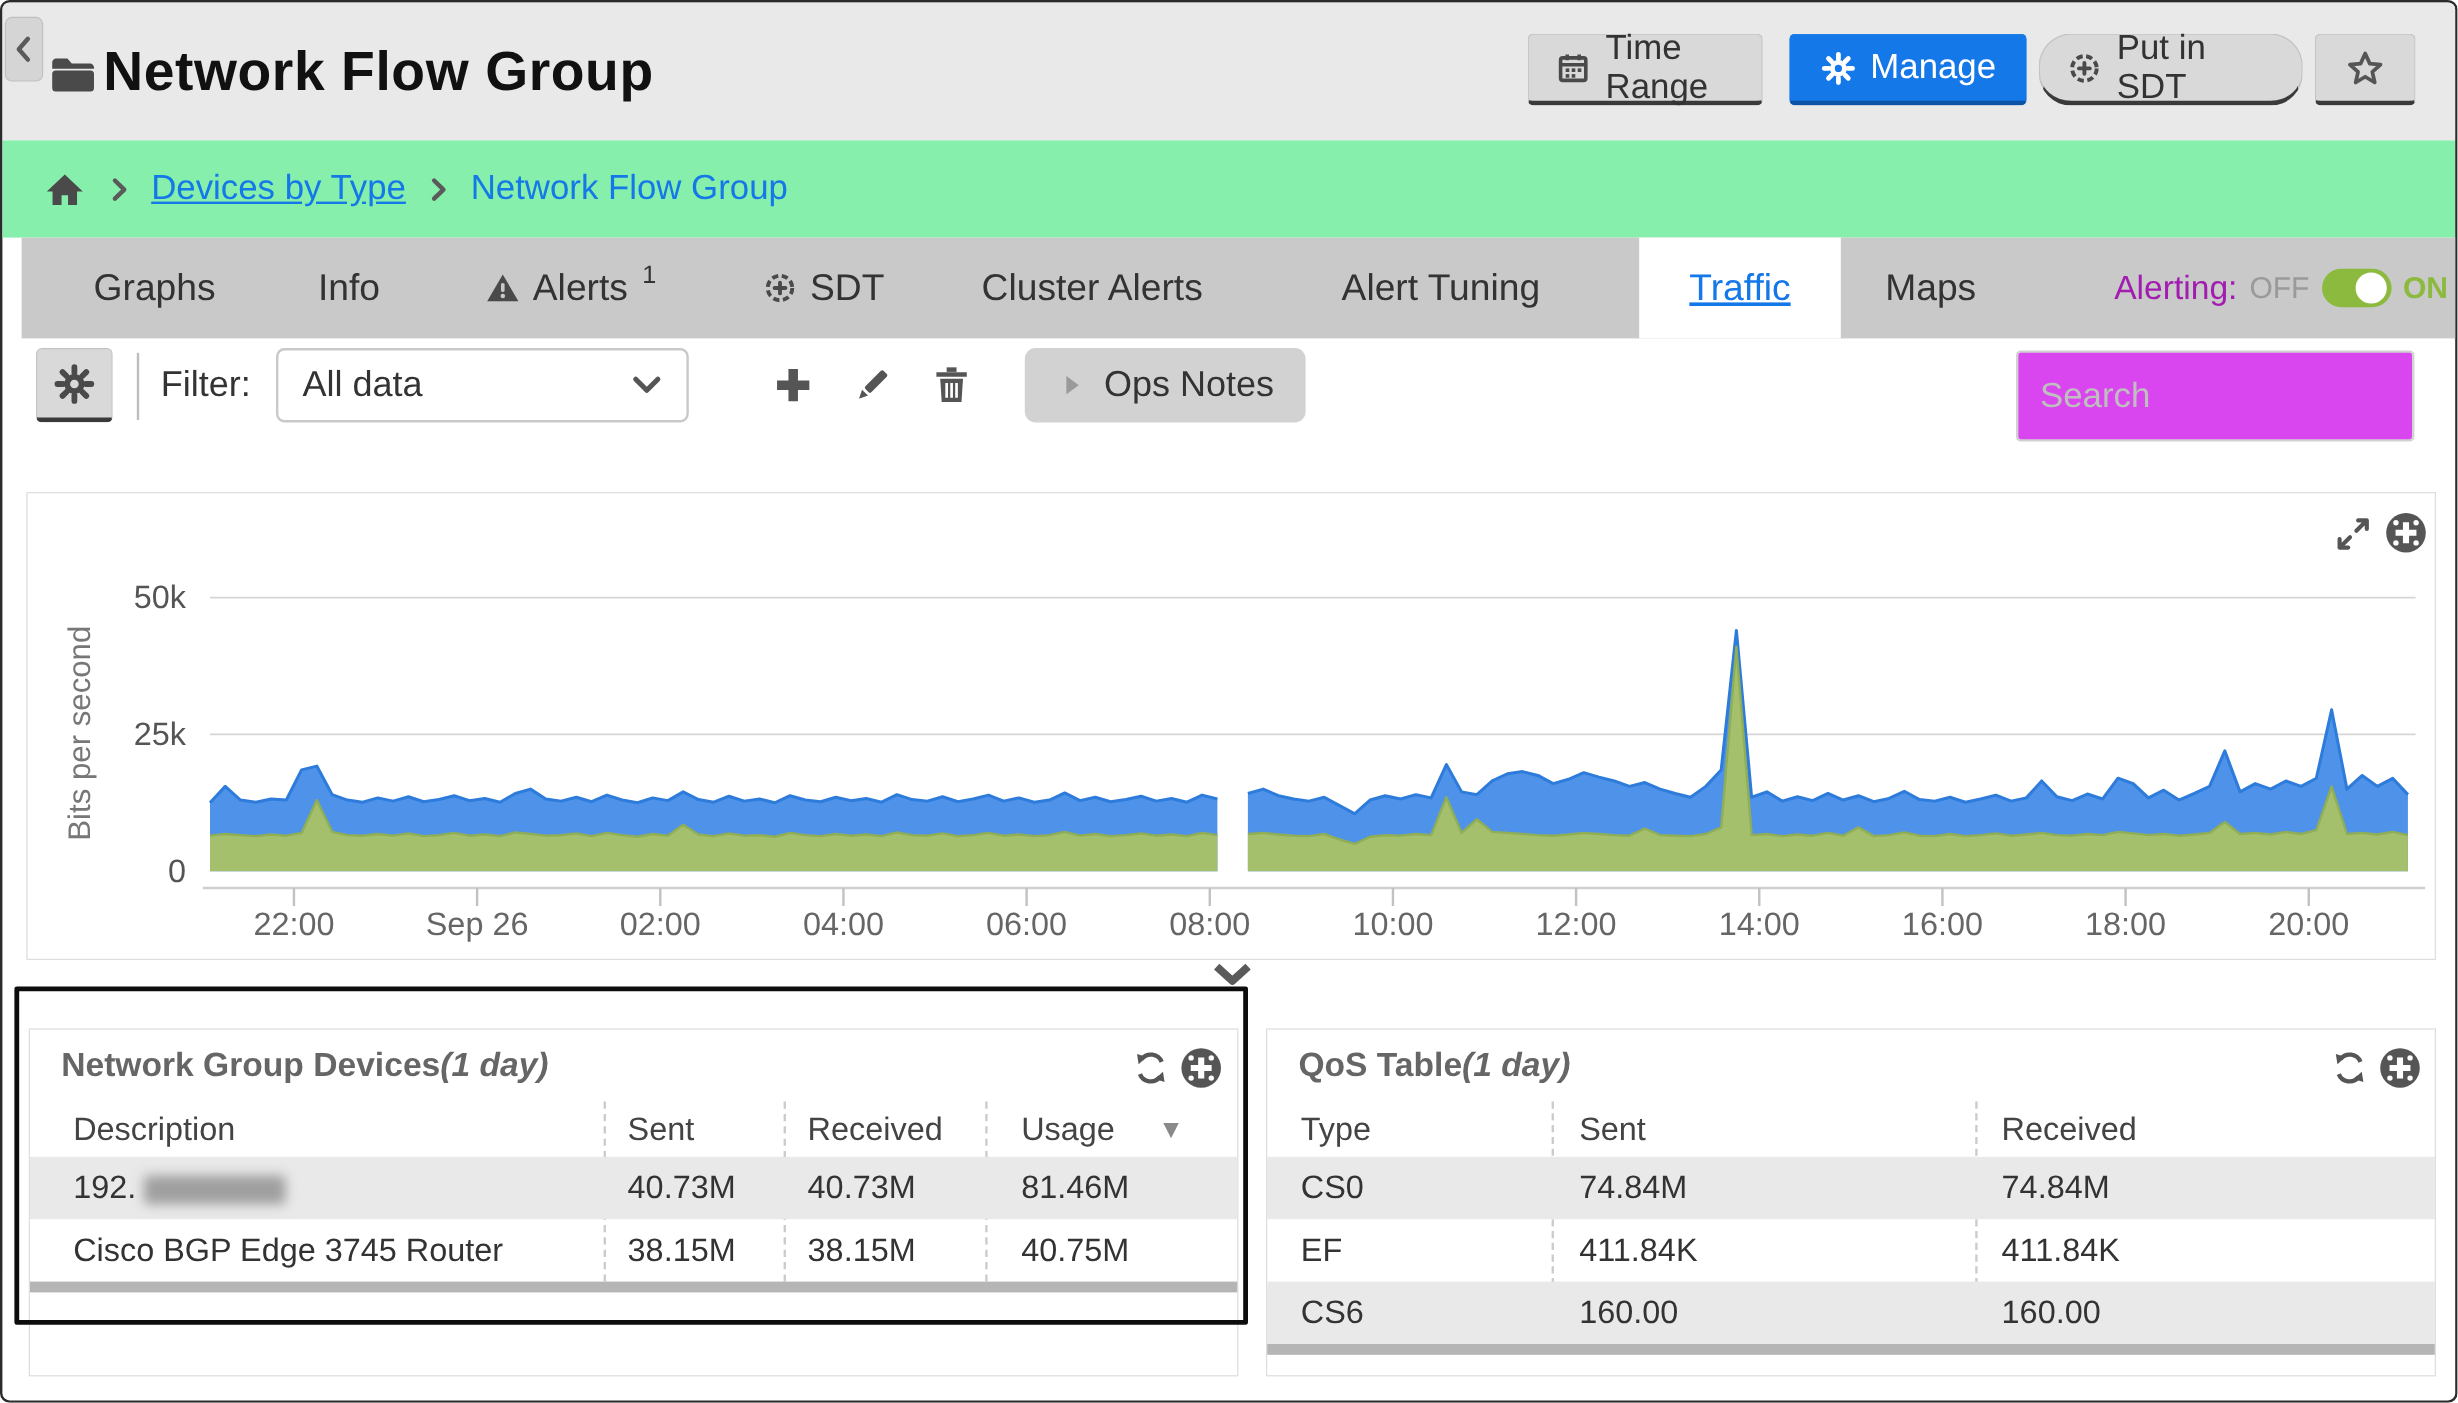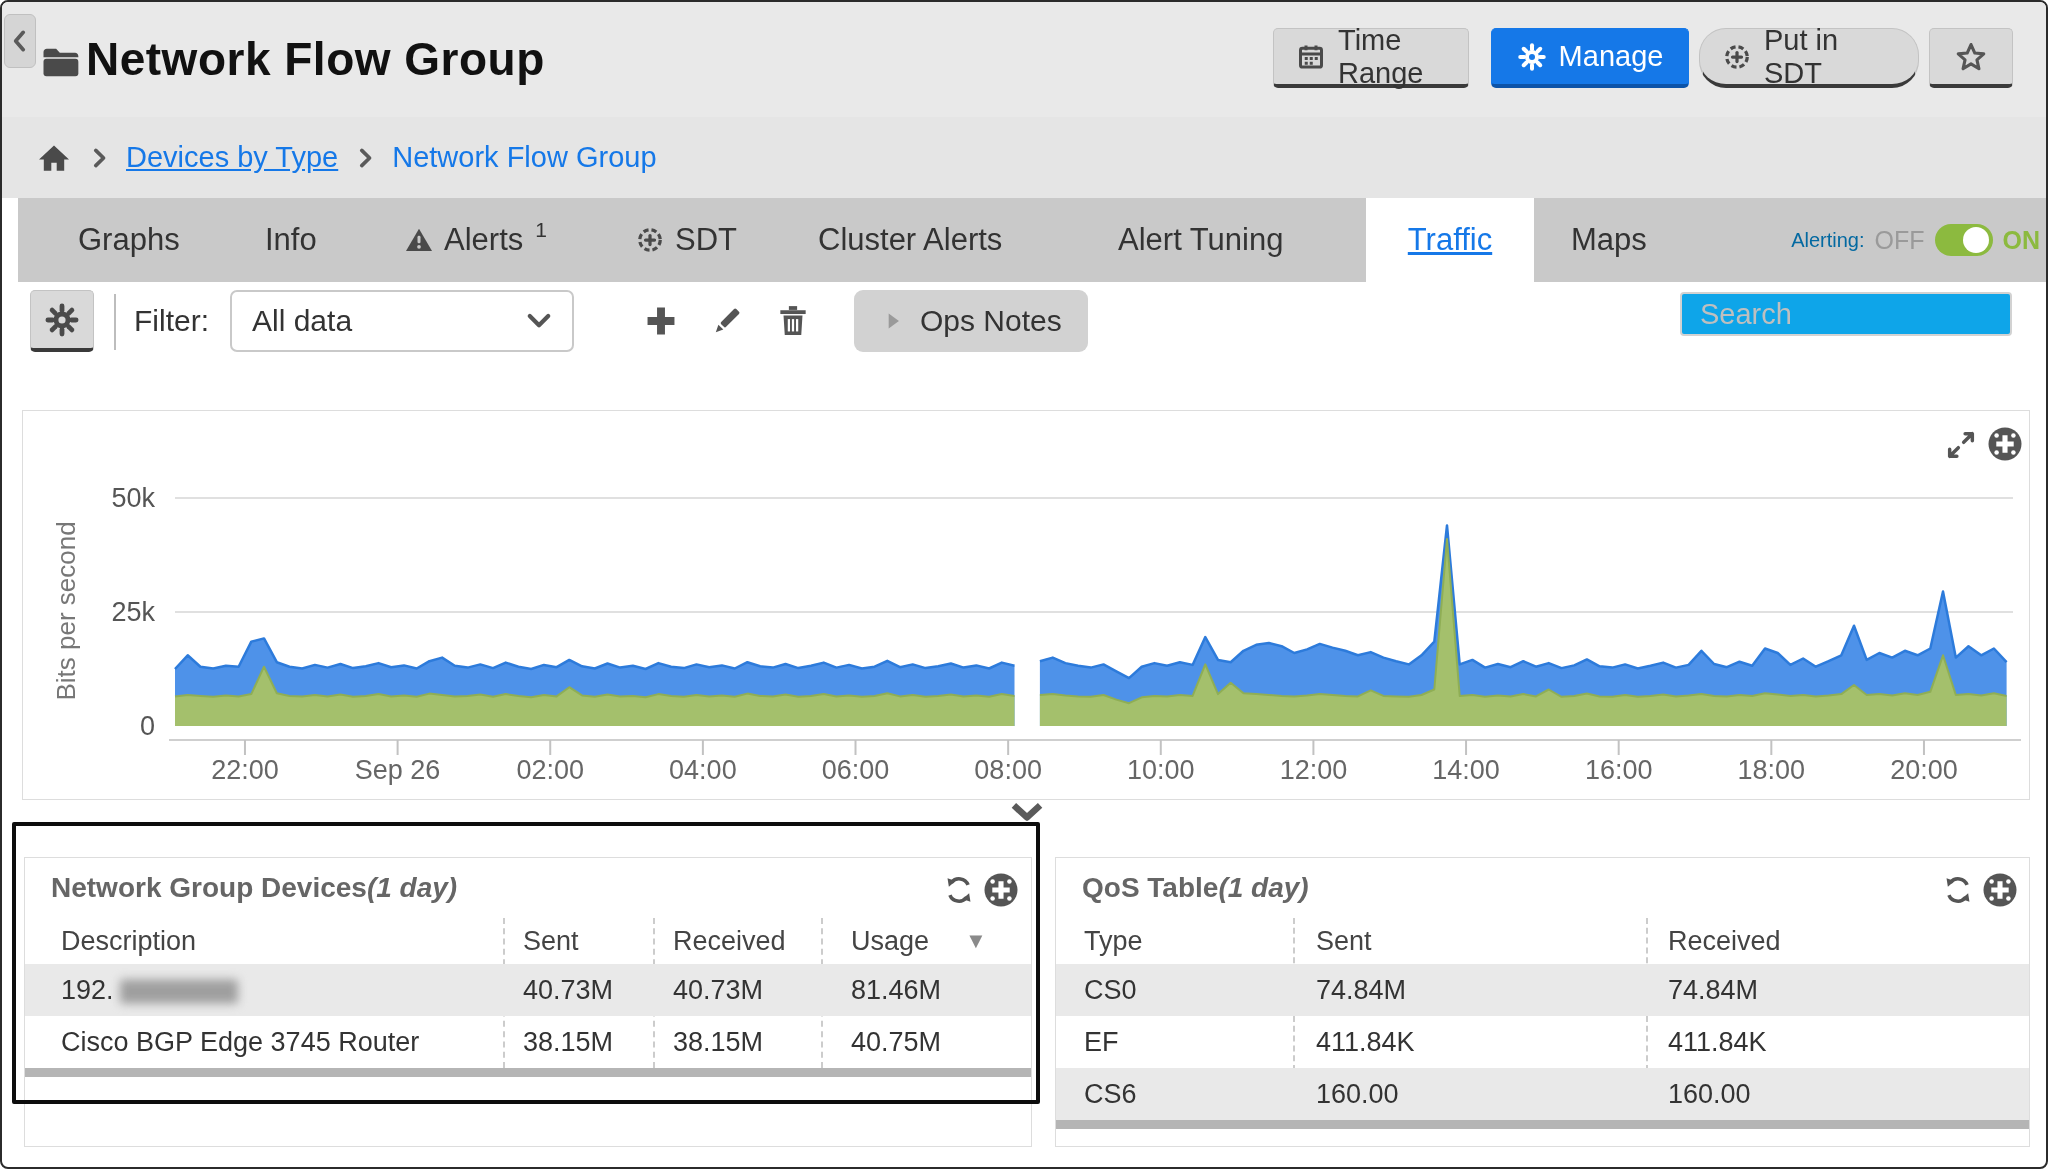--- a/index.html
+++ b/index.html
@@ -12,46 +12,46 @@
   
   .header-bar{position:absolute;left:0;top:0;width:100%;height:115px;background:#e9e9e9;}
   .back-btn{position:absolute;left:2px;top:12px;width:32px;height:54px;background:#d5d5d5;
     border:1px solid #c0c0c0;border-radius:6px;display:flex;align-items:center;justify-content:center;cursor:pointer;}
   .group-title{position:absolute;left:84px;top:30px;font-size:46px;font-weight:bold;color:#111;letter-spacing:.5px;}
   .folder-ic{position:absolute;left:36px;top:38px;color:#4a4a4a;}
   .hbtn{position:absolute;top:26px;height:60px;background:#d9d9d9;border:1px solid #c3c3c3;border-bottom:4px solid #3a3a3a;
     border-radius:5px;display:flex;align-items:center;justify-content:center;gap:12px;font-size:29px;color:#333;cursor:pointer;padding:0 22px;}
   .hbtn.primary{background:#1578e8;border-color:#1578e8;border-bottom-color:#0c53a8;color:#fff;}
   
-  .crumb-bar{position:absolute;left:0;top:115px;width:100%;height:81px;background:#e5e5e5;display:flex;align-items:center;padding-left:34px;gap:14px;}
+  .crumb-bar{position:absolute;left:0;top:115px;width:100%;height:81px;background:#86efac;display:flex;align-items:center;padding-left:34px;gap:14px;}
   .crumb-link{font-size:29px;color:#1578e8;cursor:pointer;}
   .crumb-link.u{text-decoration:underline;}
   .crumb-chev{color:#5a5a5a;display:flex;}
   
   .tab-bar{position:absolute;left:16px;top:196px;width:100%;height:84px;background:#c9c9c9;}
   .tab{position:absolute;top:0;height:84px;display:flex;align-items:center;gap:10px;font-size:31px;color:#333;cursor:pointer;}
   .tab.active{background:#fff;color:#1578e8;justify-content:center;}
   .tab sup{font-size:21px;margin-left:2px;transform:translateY(-10px);}
   .alerting{position:absolute;top:0;height:84px;right:22px;display:flex;align-items:center;gap:10px;}
-  .al-label{font-size:20px;color:#0369a1;}
+  .al-label{font-size:28px;color:#a21caf;}
   .al-off{font-size:25px;color:#9a9a9a;}
   .al-on{font-size:25px;font-weight:bold;}
   .toggle{width:58px;height:32px;border-radius:16px;position:relative;cursor:pointer;}
   .knob{position:absolute;top:3px;right:4px;width:26px;height:26px;border-radius:50%;background:#fff;}
   
   .gear-btn{position:absolute;left:28px;top:288px;width:64px;height:62px;background:#d9d9d9;border:1px solid #c3c3c3;
     border-bottom:4px solid #3a3a3a;border-radius:5px;display:flex;align-items:center;justify-content:center;color:#4a4a4a;cursor:pointer;}
   .tdivider{position:absolute;left:112px;top:292px;width:2px;height:56px;background:#bdbdbd;}
   .filter-label{position:absolute;left:132px;top:302px;font-size:30px;color:#333;}
   .filter-select{position:absolute;left:228px;top:288px;width:344px;height:62px;background:#fff;border:2px solid #c9c9c9;border-radius:7px;
     display:flex;align-items:center;justify-content:space-between;padding:0 16px 0 20px;font-size:30px;color:#333;cursor:pointer;}
   .tool-ic{position:absolute;top:300px;color:#555;cursor:pointer;}
   .ops-btn{position:absolute;left:852px;top:288px;height:62px;background:#d2d2d2;border-radius:9px;display:flex;align-items:center;
     gap:14px;padding:0 26px;font-size:30px;color:#333;cursor:pointer;}
-  .search-box{position:absolute;left:1678px;top:290px;width:332px;height:44px;background:#0ea5e9;border:2px solid #d2d2d2;border-radius:4px;
+  .search-box{position:absolute;left:1678px;top:290px;width:332px;height:76px;background:#d946ef;border:2px solid #d2d2d2;border-radius:4px;
     display:flex;align-items:center;padding:0 12px 0 16px;}
   .search-box input{flex:1;border:none;outline:none;font-size:29px;color:#333;font-family:inherit;background:transparent;}
   .search-box input::placeholder{color:#bfbfbf;}
   
   .panel{position:absolute;background:#fff;border:1px solid #ddd;}
   .chart-panel{left:20px;top:408px;width:2008px;height:390px;}
   .chart-title{position:absolute;left:28px;top:14px;font-size:28px;color:#777;font-weight:bold;}
   .chart-title .sub{font-style:italic;}
   .panel-ic{position:absolute;color:#555;cursor:pointer;}
   .chev-below{position:absolute;left:1006px;top:798px;cursor:pointer;color:#5a5a5a;}

